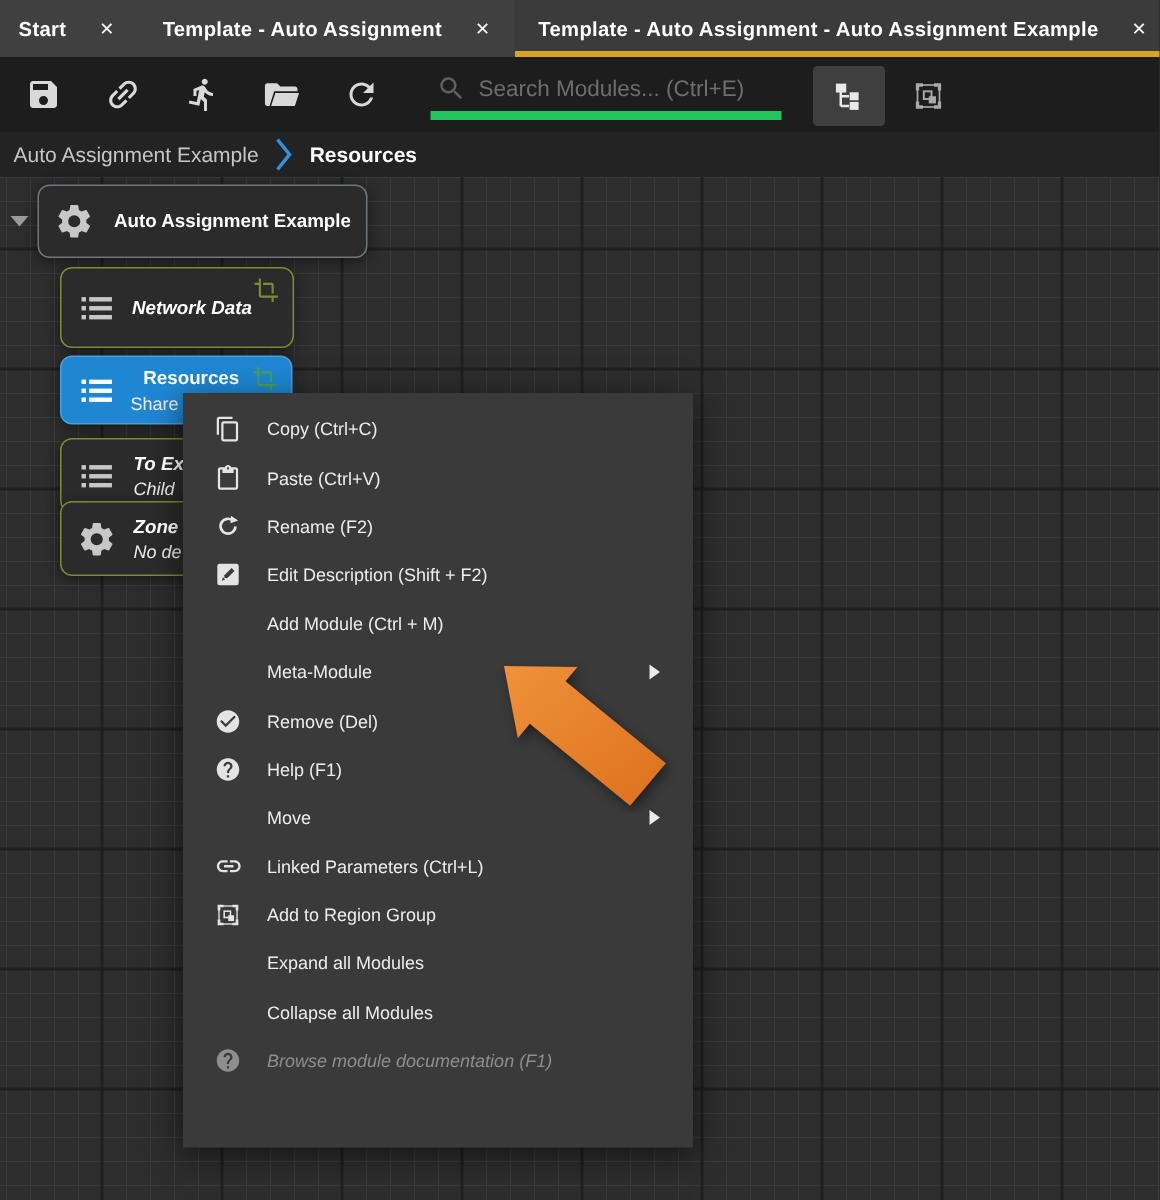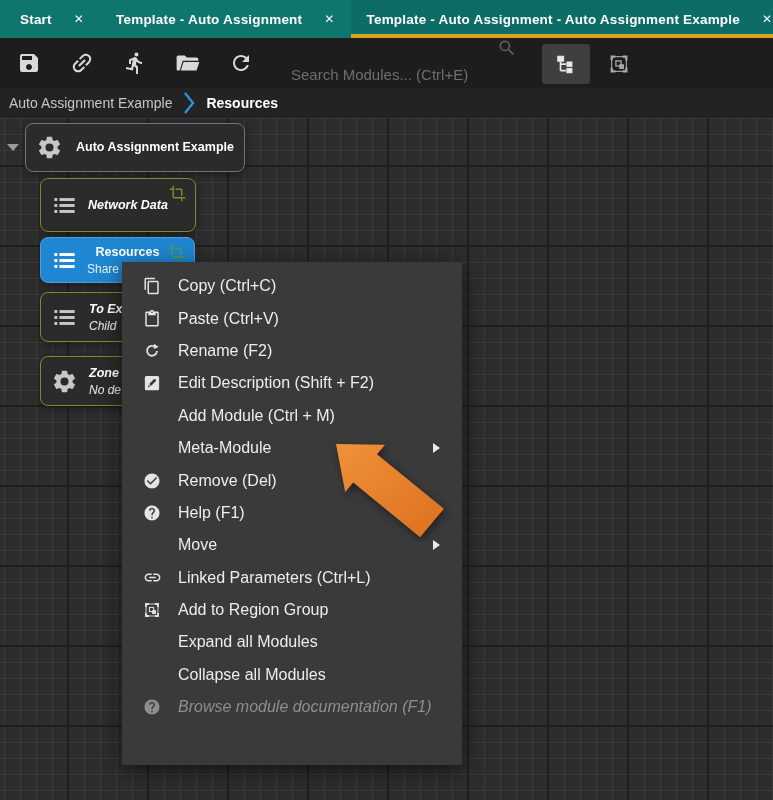--- a/index.html
+++ b/index.html
@@ -6,21 +6,21 @@
   html,body { width:773px; height:800px; overflow:hidden; }
   body {
     font-family:"Liberation Sans", sans-serif;
     background:#2d2d2d;
     position:relative;
     color:#fff;
   }
   
   .tabbar{
     position:absolute; top:0; left:0; right:0; height:38px;
-    background:#0f766e; display:flex; align-items:stretch; padding-left:4px;
+    background:#404040; display:flex; align-items:stretch; padding-left:4px;justify-content:center;
   }
   .tab{
     display:flex; align-items:center; gap:22px; padding:0 16px;
     color:#fff; font-size:13.5px; font-weight:700; letter-spacing:.2px;
     cursor:default; white-space:nowrap;
   }
   .tab .close{ font-weight:400; font-size:12px; opacity:.95; }
   .tab.active{
     background:rgba(0,0,0,.07);
     box-shadow: inset 0 -4px 0 #d9a422;
@@ -29,24 +29,23 @@
   .toolbar{
     position:absolute; top:38px; left:0; right:0; height:50px;
     background:#1d1d1d; display:flex; align-items:center;
   }
   .tbtn{
     width:32px; height:32px; margin-left:21px; color:#d9d9d9;
     display:flex; align-items:center; justify-content:center; border-radius:3px;
   }
   .tbtn:first-child{ margin-left:13px; }
   .searchbox{
-    display:flex; align-items:flex-end; gap:8px; margin-left:30px;
-    border-bottom:3px solid #22c55e; padding:3px 4px 5px 4px; width:234px;
+    display:flex; align-items:center; gap:8px; margin-left:30px;
+    border-bottom:6px solid #22c55e; padding:3px 4px 5px 4px; width:234px;
     color:#5f5f5f;
-    flex-direction:column;
   }
   .searchbox input{
     background:transparent; border:0; outline:0; width:100%;
     font-family:"Liberation Sans", sans-serif; font-size:15px; color:#9a9a9a;
   }
   .searchbox input::placeholder{ color:#6e6e6e; opacity:1; }
   .viewbtns{ position:absolute; left:542px; top:44px; display:flex; gap:5px; }
   .viewbtn{
     width:48px; height:40px; display:flex; align-items:center; justify-content:center;
     border-radius:3px; color:#a9a9a9;
@@ -94,21 +93,21 @@
   .crop-badge{ position:absolute; top:6px; right:9px; color:#7e8c2f; line-height:0; }
   .module.selected .crop-badge{ color:#4aa04e; }
   
   .context-menu{
     position:absolute; left:122px; top:144px; width:340px; height:503px;
     background:#3a3a3a; z-index:5; padding:8px 0;
     box-shadow:0 5px 20px rgba(0,0,0,.55);
   }
   .menu-item{
     height:32.4px; display:flex; align-items:center;
-    color:#ededed; font-size:16px; cursor:default;
+    color:#ededed; font-size:12px; cursor:default;
   }
   .mi-icon{ width:26px; margin-left:17px; display:flex; justify-content:center; color:#e4e4e4; flex:none; line-height:0; }
   .mi-label{ margin-left:13px; white-space:nowrap; }
   .mi-arrow{
     margin-left:auto; margin-right:22px; width:0; height:0;
     border-top:5px solid transparent; border-bottom:5px solid transparent;
     border-left:7px solid #eaeaea;
   }
   .menu-item.disabled{ color:#8e8e8e;font-style:italic; }
   .menu-item.disabled .mi-icon{ color:#8e8e8e; }
@@ -284,21 +283,21 @@
           <rect x="7.5" y="10.7" width="13.5" height="2.6"></rect>
           <rect x="7.5" y="16" width="13.5" height="2.6"></rect>
         </svg>
     </span>
     <div class="mod-text left" style="padding-left:2px;">
       <div class="mod-title">To Ex</div>
       <div class="mod-sub">Child</div>
     </div>
   </div>
 
-  <div class="module green" style="left:40px; top:238px; width:156px; height:50px;">
+  <div class="module green" style="left:40px; top:216px; width:156px; height:50px;">
     <span class="mod-icon">
       <svg width="27" height="27" viewBox="0 0 24 24" fill="currentColor">
           <path d="M19.14 12.94c.04-.3.06-.61.06-.94 0-.32-.02-.64-.07-.94l2.03-1.58a.49.49 0 0 0 .12-.61l-1.92-3.32a.49.49 0 0 0-.59-.22l-2.39.96c-.5-.38-1.03-.7-1.62-.94l-.36-2.54a.48.48 0 0 0-.48-.41h-3.84a.48.48 0 0 0-.47.41l-.36 2.54c-.59.24-1.13.57-1.62.94l-2.39-.96a.48.48 0 0 0-.59.22L2.74 8.87c-.12.21-.08.47.12.61l2.03 1.58c-.05.3-.09.63-.09.94s.02.64.07.94l-2.03 1.58a.49.49 0 0 0-.12.61l1.92 3.32c.12.22.37.29.59.22l2.39-.96c.5.38 1.03.7 1.62.94l.36 2.54c.05.24.24.41.48.41h3.84c.24 0 .44-.17.47-.41l.36-2.54c.59-.24 1.13-.56 1.62-.94l2.39.96c.22.08.47 0 .59-.22l1.92-3.32a.49.49 0 0 0-.12-.61l-2.01-1.58zM12 15.6A3.6 3.6 0 1 1 12 8.4a3.6 3.6 0 0 1 0 7.2z"></path>
         </svg>
     </span>
     <div class="mod-text left" style="padding-left:2px;">
       <div class="mod-title">Zone</div>
       <div class="mod-sub">No de</div>
     </div>
   </div>

